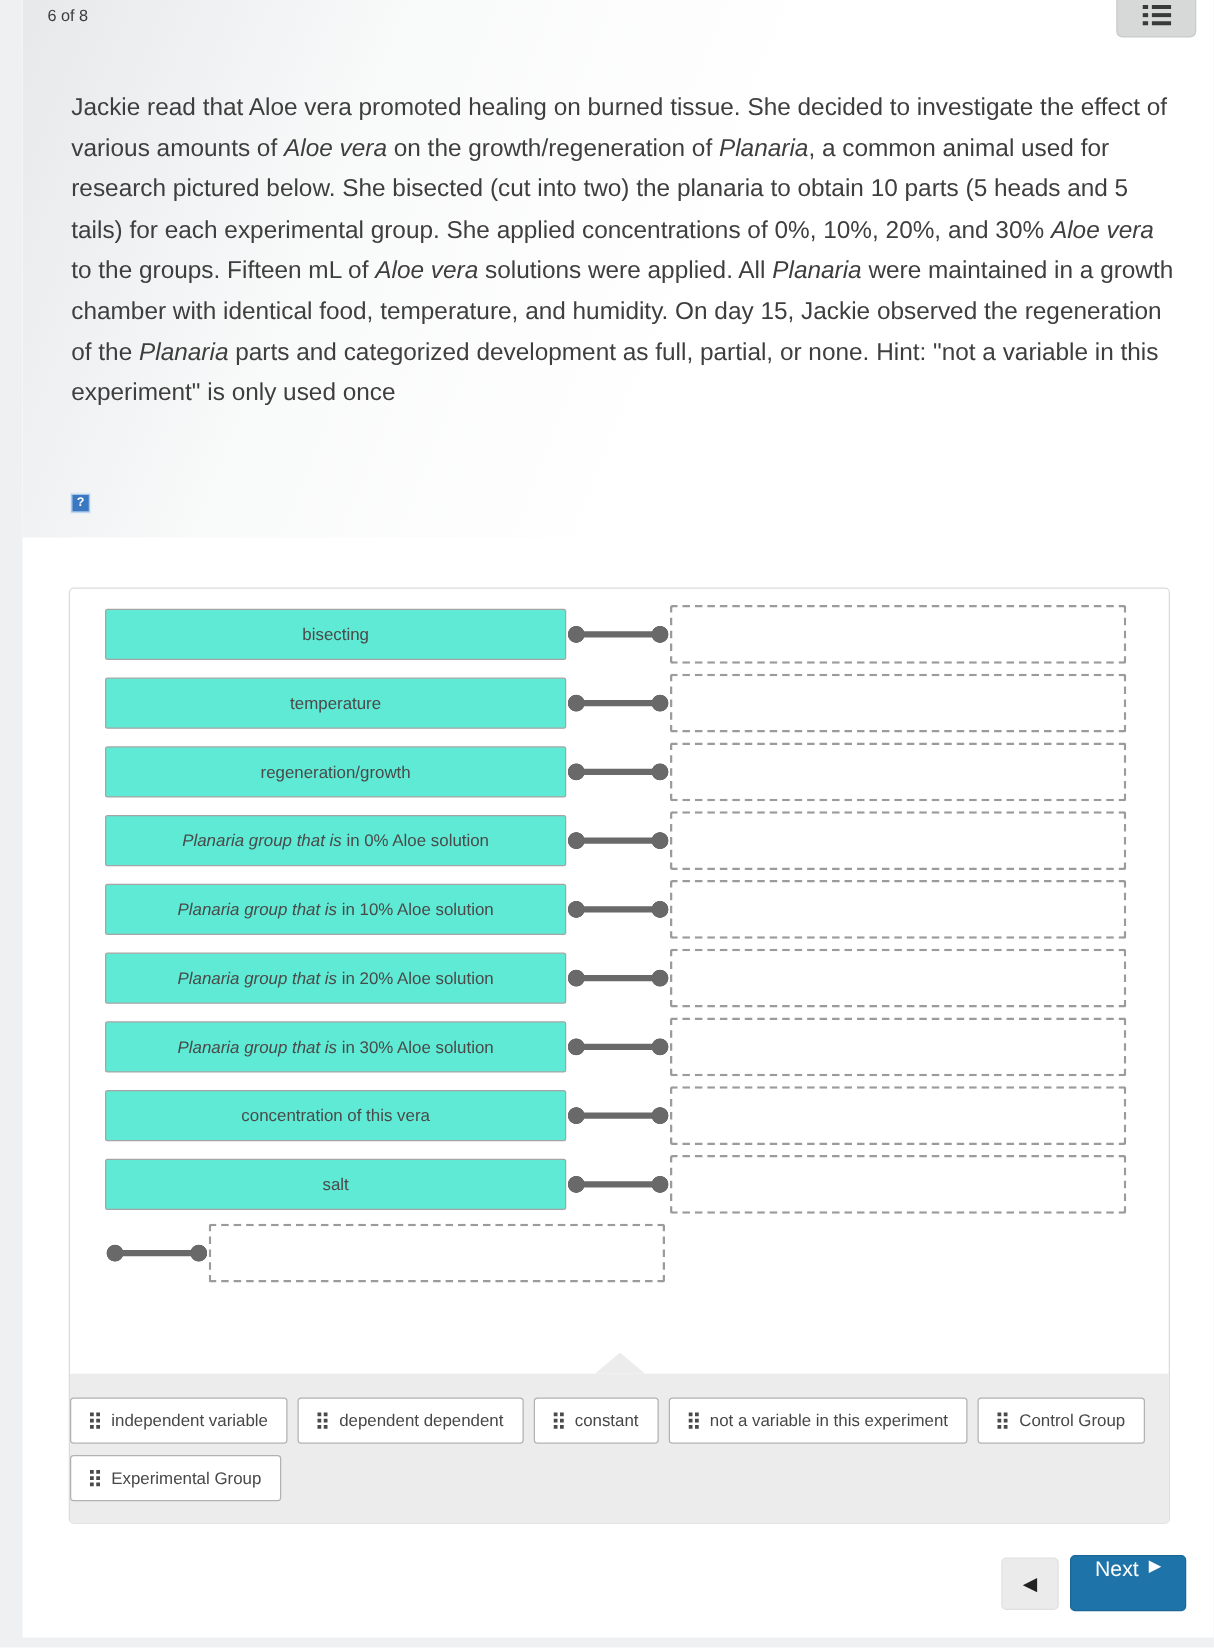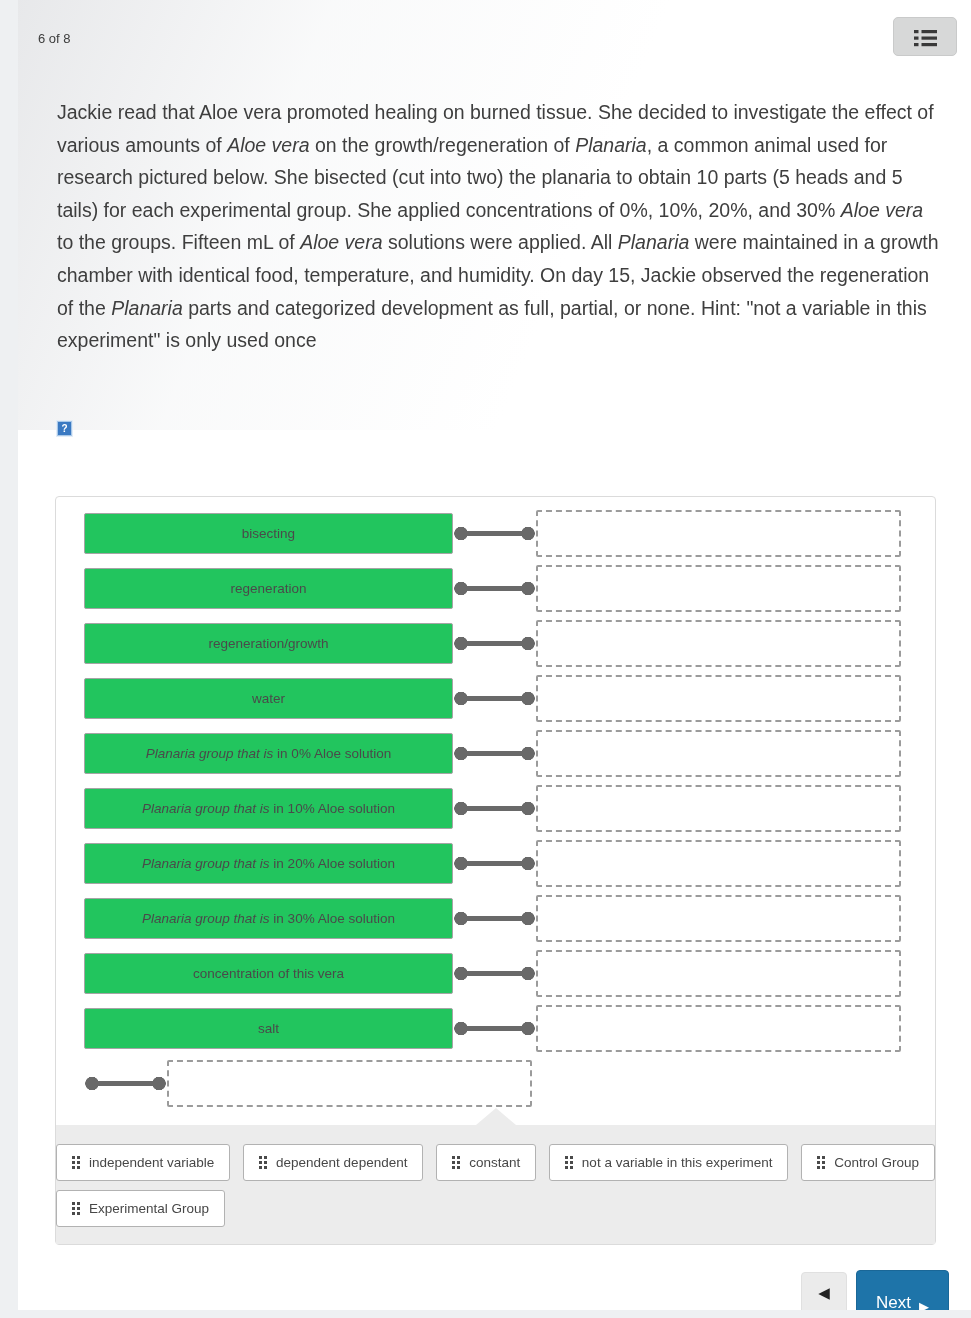--- a/index.html
+++ b/index.html
@@ -11,21 +11,21 @@
   }
   .page{
     position:absolute;left:18px;top:0;width:953px;height:1310px;
     background:#ffffff;overflow:hidden;
   }
   .page::before{
     content:"";position:absolute;left:0;top:0;right:0;height:430px;
     background:linear-gradient(112deg,rgba(230,231,233,.95) 0%,rgba(244,245,246,.55) 28%,rgba(255,255,255,0) 58%);
     pointer-events:none;z-index:0;
   }
-  .page > *{position:relative;z-index:1;margin-top:26px;}
+  .page > *{position:relative;z-index:1;}
 
   
   .page-indicator{position:absolute;left:20px;top:5px;font-size:13px;color:#3c3c3c;}
   .menu-btn{
     position:absolute;right:14px;top:-9px;width:64px;height:39px;
     background:#d7d8d8;border:1px solid #c9caca;border-radius:5px;
     cursor:pointer;display:flex;align-items:flex-end;justify-content:center;padding:0 0 7px 0;
   }
 
   
@@ -43,21 +43,21 @@
   
   .card{
     position:absolute;left:37px;top:470px;width:881px;height:749px;
     background:#fff;border:1px solid #dbdbdb;border-radius:4px;
     box-sizing:border-box;
   }
   .rows{padding:16px 0 0 28px;}
   .match-row{display:flex;align-items:center;height:41px;margin-bottom:14px;}
   .source-box{
     width:369px;height:41px;box-sizing:border-box;
-    border:1px solid #a5a5a5;border-radius:2px;background:#22c55e;
+    border:1px solid #a5a5a5;border-radius:2px;background:#5eead4;
     display:flex;align-items:center;justify-content:center;
     font-size:13.5px;color:#4a4a4a;cursor:grab;
   }
   .connector{
     width:83px;height:41px;flex:0 0 83px;
     background:
       radial-gradient(circle at 8px 50%,#696969 6.5px,rgba(0,0,0,0) 7px),
       radial-gradient(circle at 75px 50%,#696969 6.5px,rgba(0,0,0,0) 7px),
       linear-gradient(#696969,#696969) 50% 50%/69px 5px no-repeat;
   }
@@ -69,21 +69,21 @@
   
   .tray{
     position:absolute;left:0;right:0;bottom:0;height:119px;
     background:#ececec;
   }
   .tray::before{
     content:"";position:absolute;top:-17px;left:50%;margin-left:-20px;
     border-left:20px solid transparent;border-right:20px solid transparent;
     border-bottom:17px solid #ececec;width:0;height:0;
   }
-  .chip-row{display:flex;justify-content:space-between;gap:8px;}
+  .chip-row{display:flex;justify-content:flex-start;gap:8px;}
   .chip-row.first{padding-top:19px;}
   .chip-row.second{margin-top:9px;}
   .chip{
     height:37px;box-sizing:border-box;background:#fff;
     border:1px solid #b2b2b2;border-radius:3px;
     display:inline-flex;align-items:center;gap:9px;padding:0 15px;
     font-size:13.5px;color:#474747;cursor:grab;white-space:nowrap;
   }
   .dots{position:relative;width:8px;height:13px;flex:0 0 8px;}
   .dots::before{
@@ -93,21 +93,21 @@
 
   
   .back-btn{
     position:absolute;left:783px;top:1246px;width:46px;height:42px;
     background:#ebebeb;border:1px solid #e0e0e0;border-radius:4px;cursor:pointer;
     font-size:15px;color:#222;display:flex;align-items:center;justify-content:center;
   }
   .next-btn{
     position:absolute;left:838px;top:1244px;width:93px;height:45px;
     background:#1e74a9;border:1px solid #1a6797;border-radius:4px;cursor:pointer;
-    color:#fff;font-size:17px;display:flex;align-items:flex-end;justify-content:center;gap:8px;
+    color:#fff;font-size:17px;display:flex;align-items:flex-start;justify-content:center;gap:8px;
     font-family:"Liberation Sans","DejaVu Sans",sans-serif;
   }
   .next-tri{font-size:13px;line-height:1;}
 </style>
 </head>
 <body>
 
 <div class="page">
 
   <span class="page-indicator">6 of 8</span>
@@ -133,35 +133,28 @@
     <div class="rows" id="rows">
         <div class="match-row">
           <div class="source-box">
             <span>bisecting</span>
           </div>
           <div class="connector"></div>
           <div class="drop-zone"></div>
         </div>
         <div class="match-row">
           <div class="source-box">
-            <span>regeneration</span>
+            <span>temperature</span>
           </div>
           <div class="connector"></div>
           <div class="drop-zone"></div>
         </div>
         <div class="match-row">
           <div class="source-box">
             <span>regeneration/growth</span>
-          </div>
-          <div class="connector"></div>
-          <div class="drop-zone"></div>
-        </div>
-        <div class="match-row">
-          <div class="source-box">
-            <span>water</span>
           </div>
           <div class="connector"></div>
           <div class="drop-zone"></div>
         </div>
         <div class="match-row">
           <div class="source-box">
             <span><i>Planaria group that is</i> in 0% Aloe solution</span>
           </div>
           <div class="connector"></div>
           <div class="drop-zone"></div>

